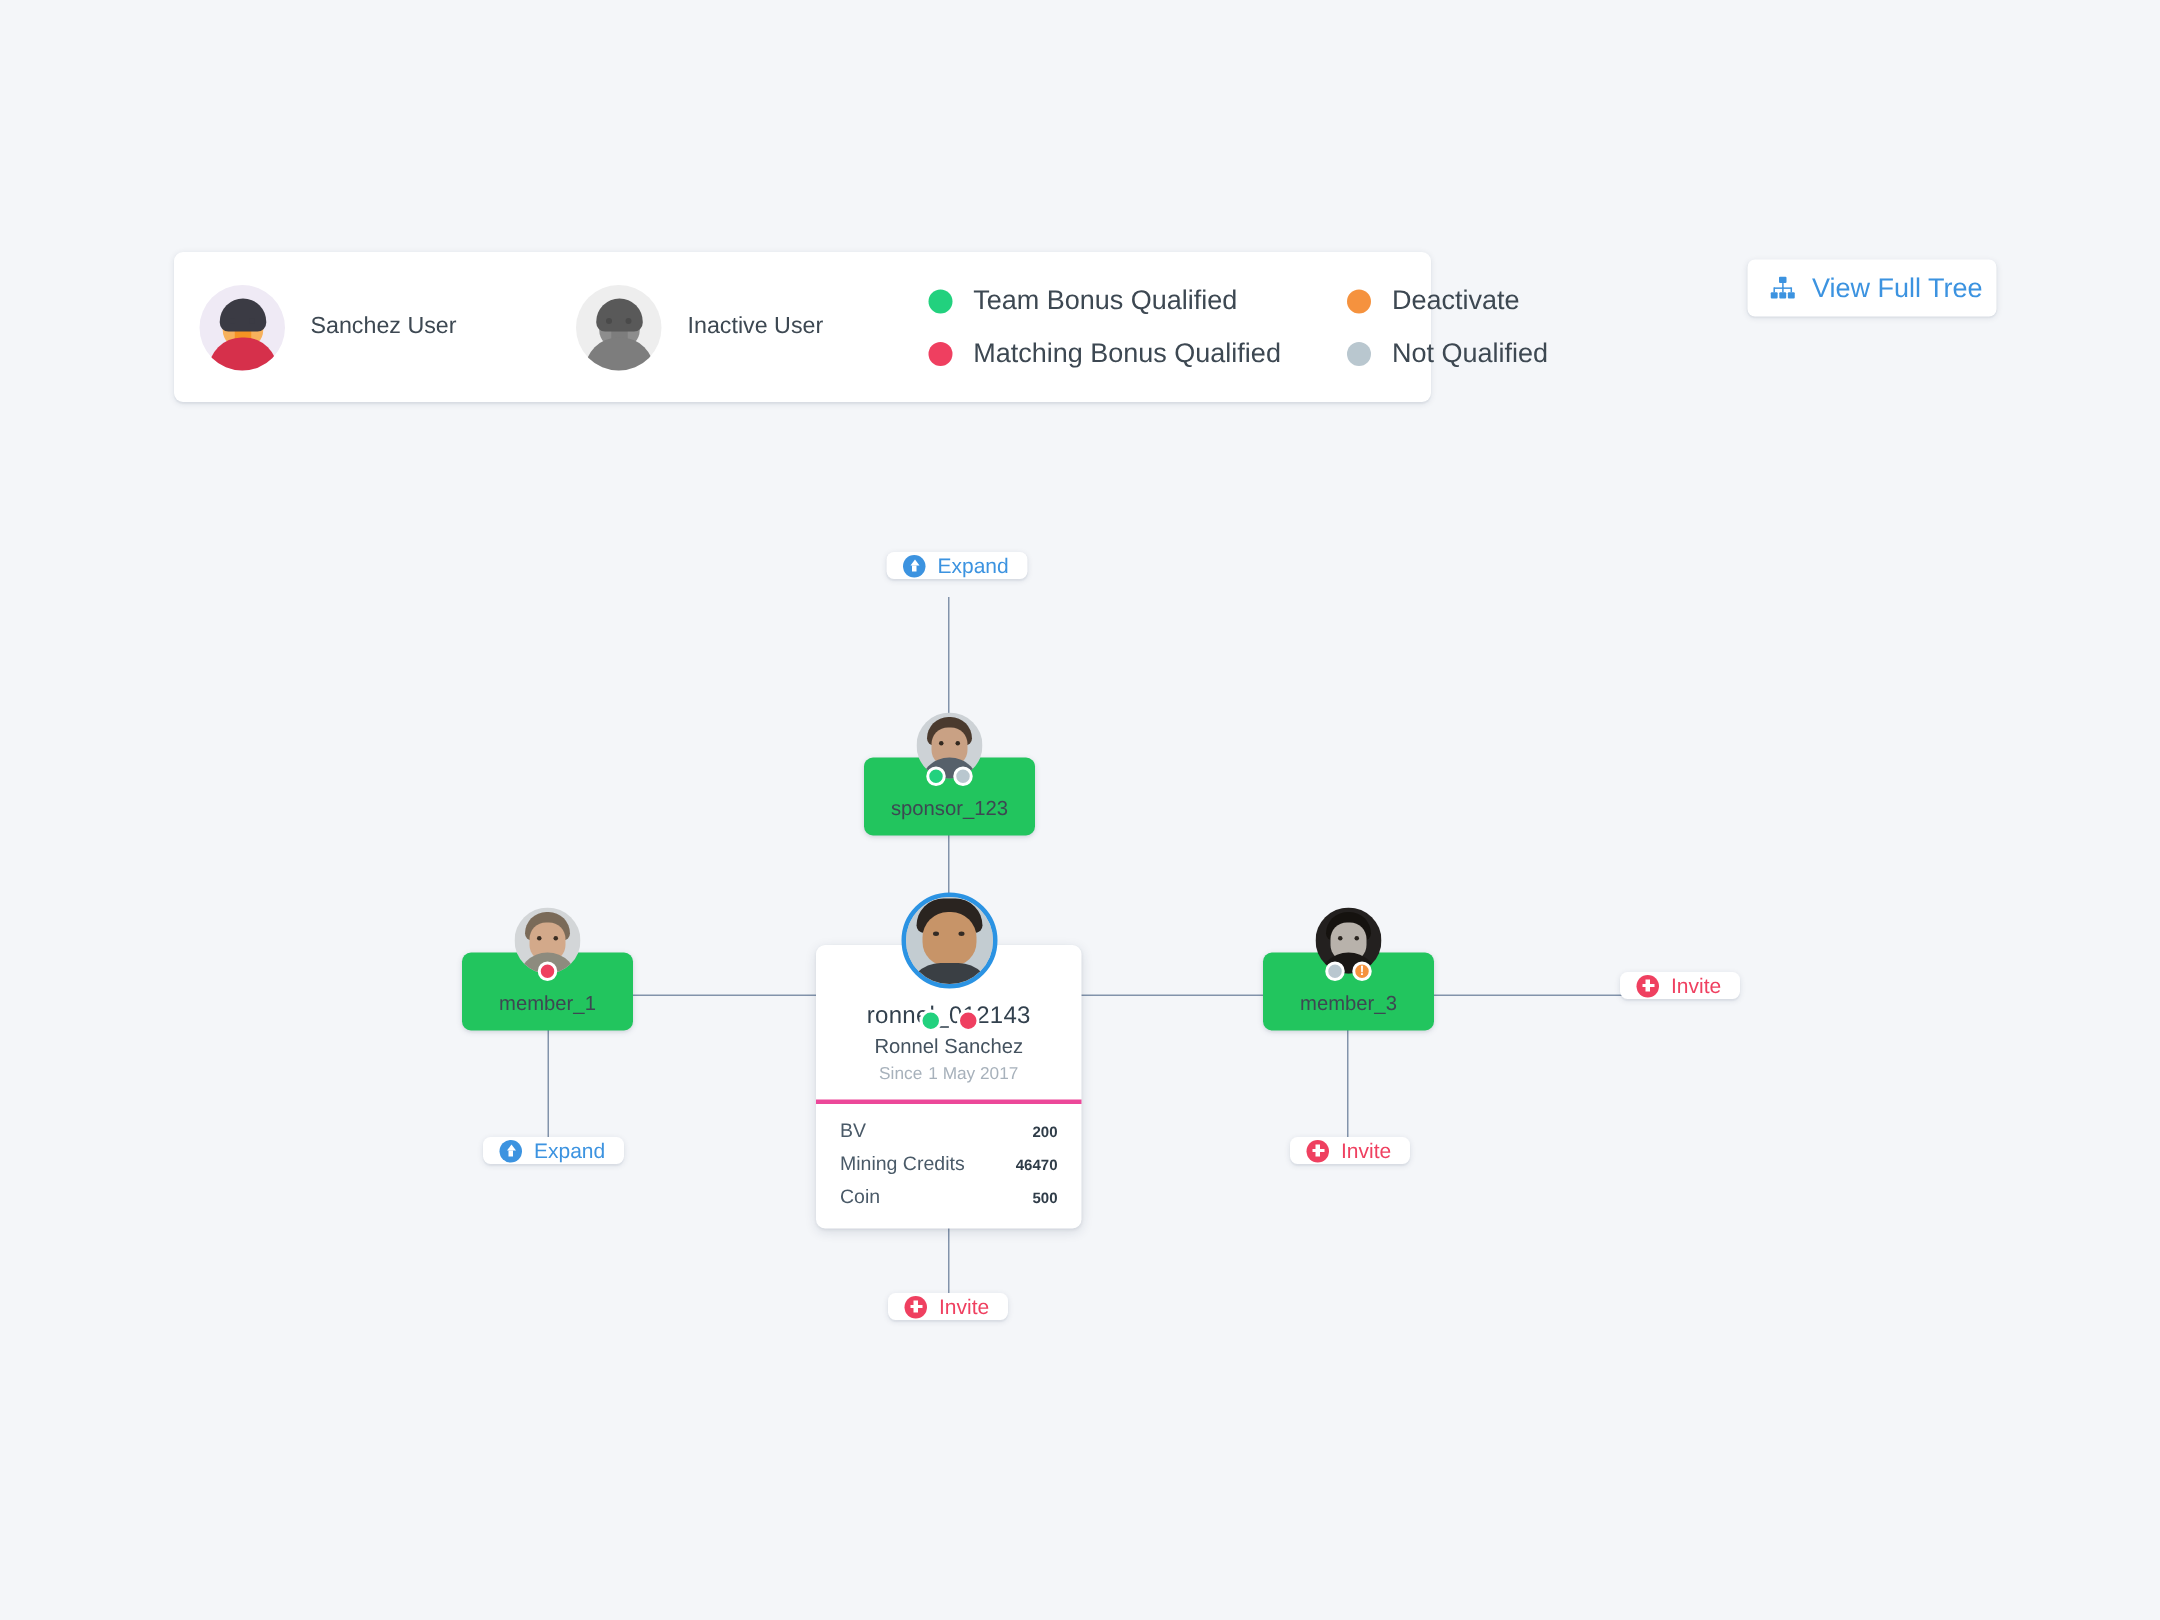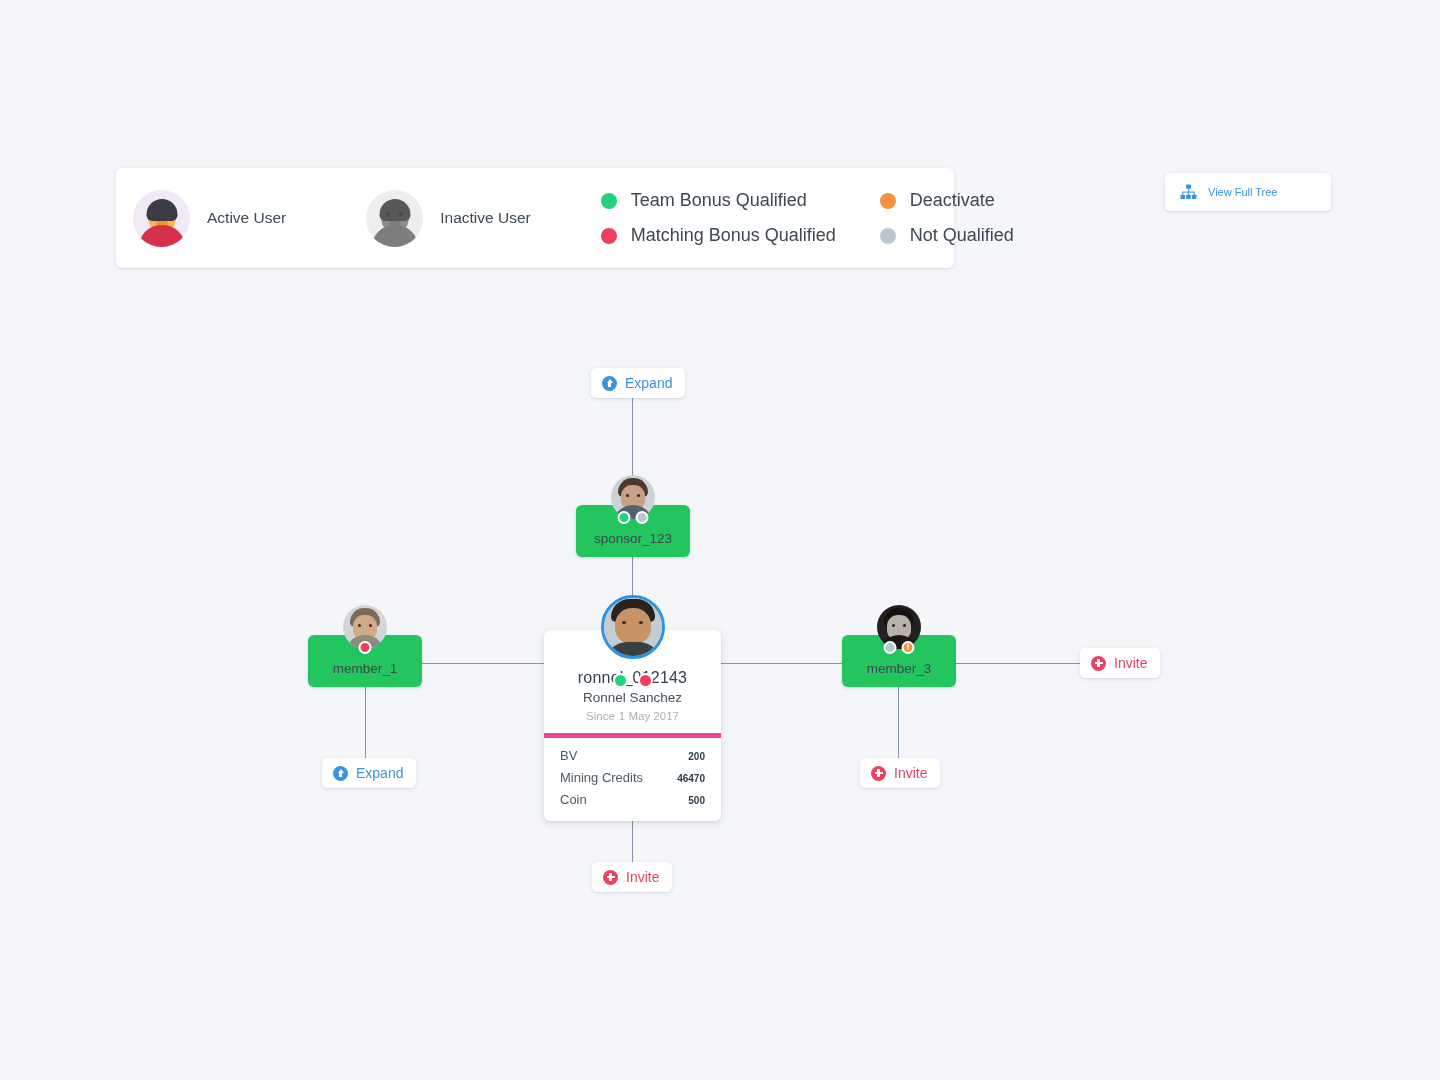--- a/index.html
+++ b/index.html
@@ -85,21 +85,21 @@
   
   .view-tree {
     position: absolute; left: 1165px; top: 173px;
     width: 166px; height: 38px;
     background: #ffffff; border-radius: 5px;
     box-shadow: 0 1px 4px rgba(22,40,70,.10), 0 1px 1px rgba(22,40,70,.05);
     display: flex; align-items: center; cursor: pointer;
   }
   .view-tree .vt-icon { margin-left: 15px; display: flex; flex: none; }
   .view-tree .vt-label {
-    font-size: 11px; color: #3c93e0; margin-left: 11px; white-space: nowrap;
+    font-size: 18px; color: #3c93e0; margin-left: 11px; white-space: nowrap;
   }
 
   
   .ln { position: absolute; background: #8293ab; }
   .ln.v { width: 1px; }
   .ln.h { height: 1px; }
 
   
   .node {
     position: absolute; background: #22c55e; border-radius: 6px;
@@ -181,32 +181,32 @@
     position: absolute; left: 50%; top: 43px; transform: translateX(-50%);
     display: flex; gap: 10px; z-index: 14;
   }
   .main-badges .badge { width: 15px; height: 15px; }
 
   .uname { font-size: 16px; color: #32404d; letter-spacing: .2px; }
   .fname { font-size: 13.5px; color: #44525f; margin-top: 3px; }
   .since { font-size: 11.5px; color: #a7b1bb; margin-top: 5px; }
   .since .lbl { margin-right: 4px; }
 
-  .stats { border-top: 5px solid #ec4899; padding: 10px 16px 14px; }
+  .stats { border-top: 3px solid #ec4899; padding: 10px 16px 14px; }
   .stat-row {
     display: flex; justify-content: space-between; align-items: baseline;
     margin-bottom: 7px;
   }
   .stat-row:last-child { margin-bottom: 0; }
   .stat-k { font-size: 13px; color: #4a5a68; }
   .stat-v { font-size: 10px; color: #2f3c48; font-weight: bold; }
 
   
   .pill {
-    position: absolute; height: 30px; background: #fff;
+    position: absolute; height: 18px; background: #fff;
     border-radius: 5px; display: flex; align-items: center;
     padding: 0 13px 0 11px; cursor: pointer;
     box-shadow: 0 1px 4px rgba(22,40,70,.11), 0 1px 1px rgba(22,40,70,.05);
     z-index: 8;
     text-align: right;
   }
   .pill .pl-label { font-size: 14px; margin-left: 8px; white-space: nowrap; }
   .pill.expand .pl-label { color: #3c93e0; }
   .pill.invite .pl-label { color: #ef4060; }
   .ic-circ {
@@ -241,21 +241,21 @@
 
     <div class="legend-user first">
       <div class="av-ill active">
         <div class="hair"></div>
           <div class="face"></div>
         <div class="eye l"></div>
           <div class="eye r"></div>
         <div class="neck"></div>
           <div class="body"></div>
       </div>
-      <span class="legend-label">Active User</span>
+      <span class="legend-label">Sanchez User</span>
     </div>
 
     <div class="legend-user second">
       <div class="av-ill inactive">
         <div class="hair"></div>
           <div class="face"></div>
         <div class="eye l"></div>
           <div class="eye r"></div>
         <div class="neck"></div>
           <div class="body"></div>

